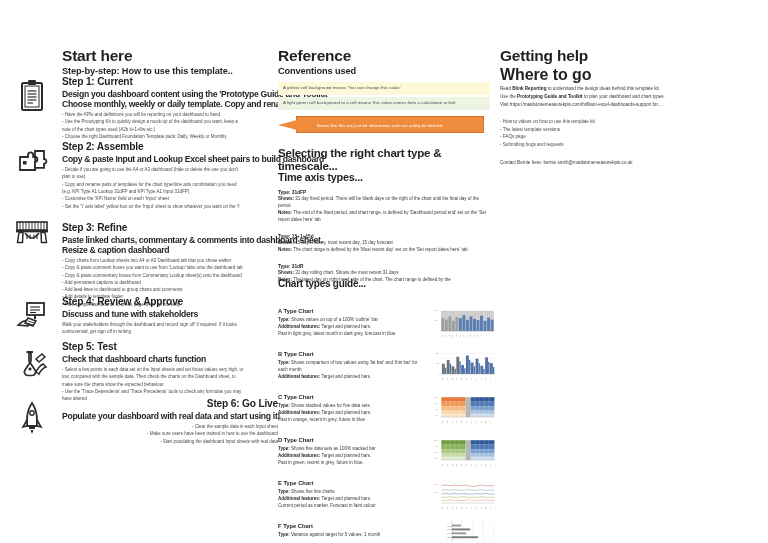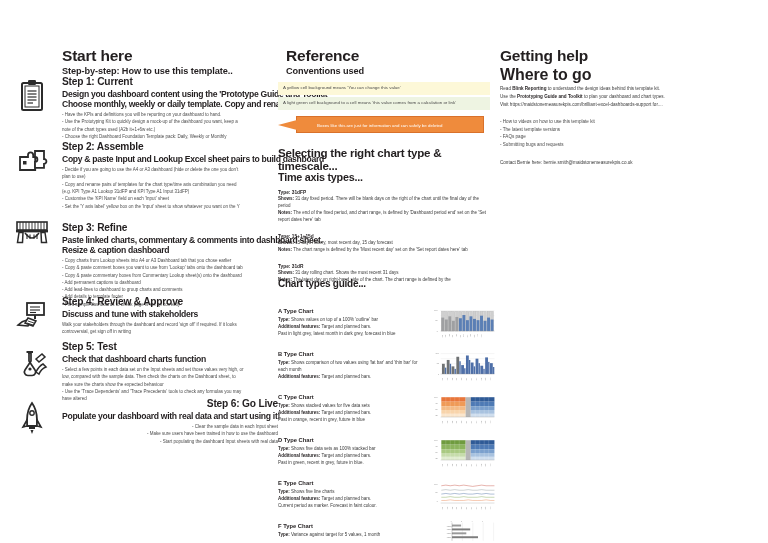--- a/index.html
+++ b/index.html
@@ -43,21 +43,21 @@
   .bullets { margin:1px 0 0 0; padding:0; list-style:none; }
   .bullets li { font-size:4.5px; line-height:1.62; color:#4a4a4a; white-space:nowrap; }
 
   
   .step { position:absolute; left:62px; width:216px; }
   .step-icon { position:absolute; left:14px; width:36px; height:36px; }
   .step-icon svg { width:100%; height:100%; display:block; }
 
   
   #start-header { position:absolute; left:62px; top:48px; }
-  #ref-header   { position:absolute; left:8px;  top:48px; }
+  #ref-header   { position:absolute; left:0px;  top:48px; }
   #help-header  { position:absolute; left:0px;  top:48px; }
 
   
   .conv-bar {
     font-size:4.4px; line-height:1.1; padding:4px 5px;
     letter-spacing:0.02px; color:#4a4a4a;
   }
   .conv-yellow { background:#fdf8d8; }
   .conv-green  { background:#eef4e2; }
   .callout-wrap { position:relative; height:26px; margin-top:2px; }

